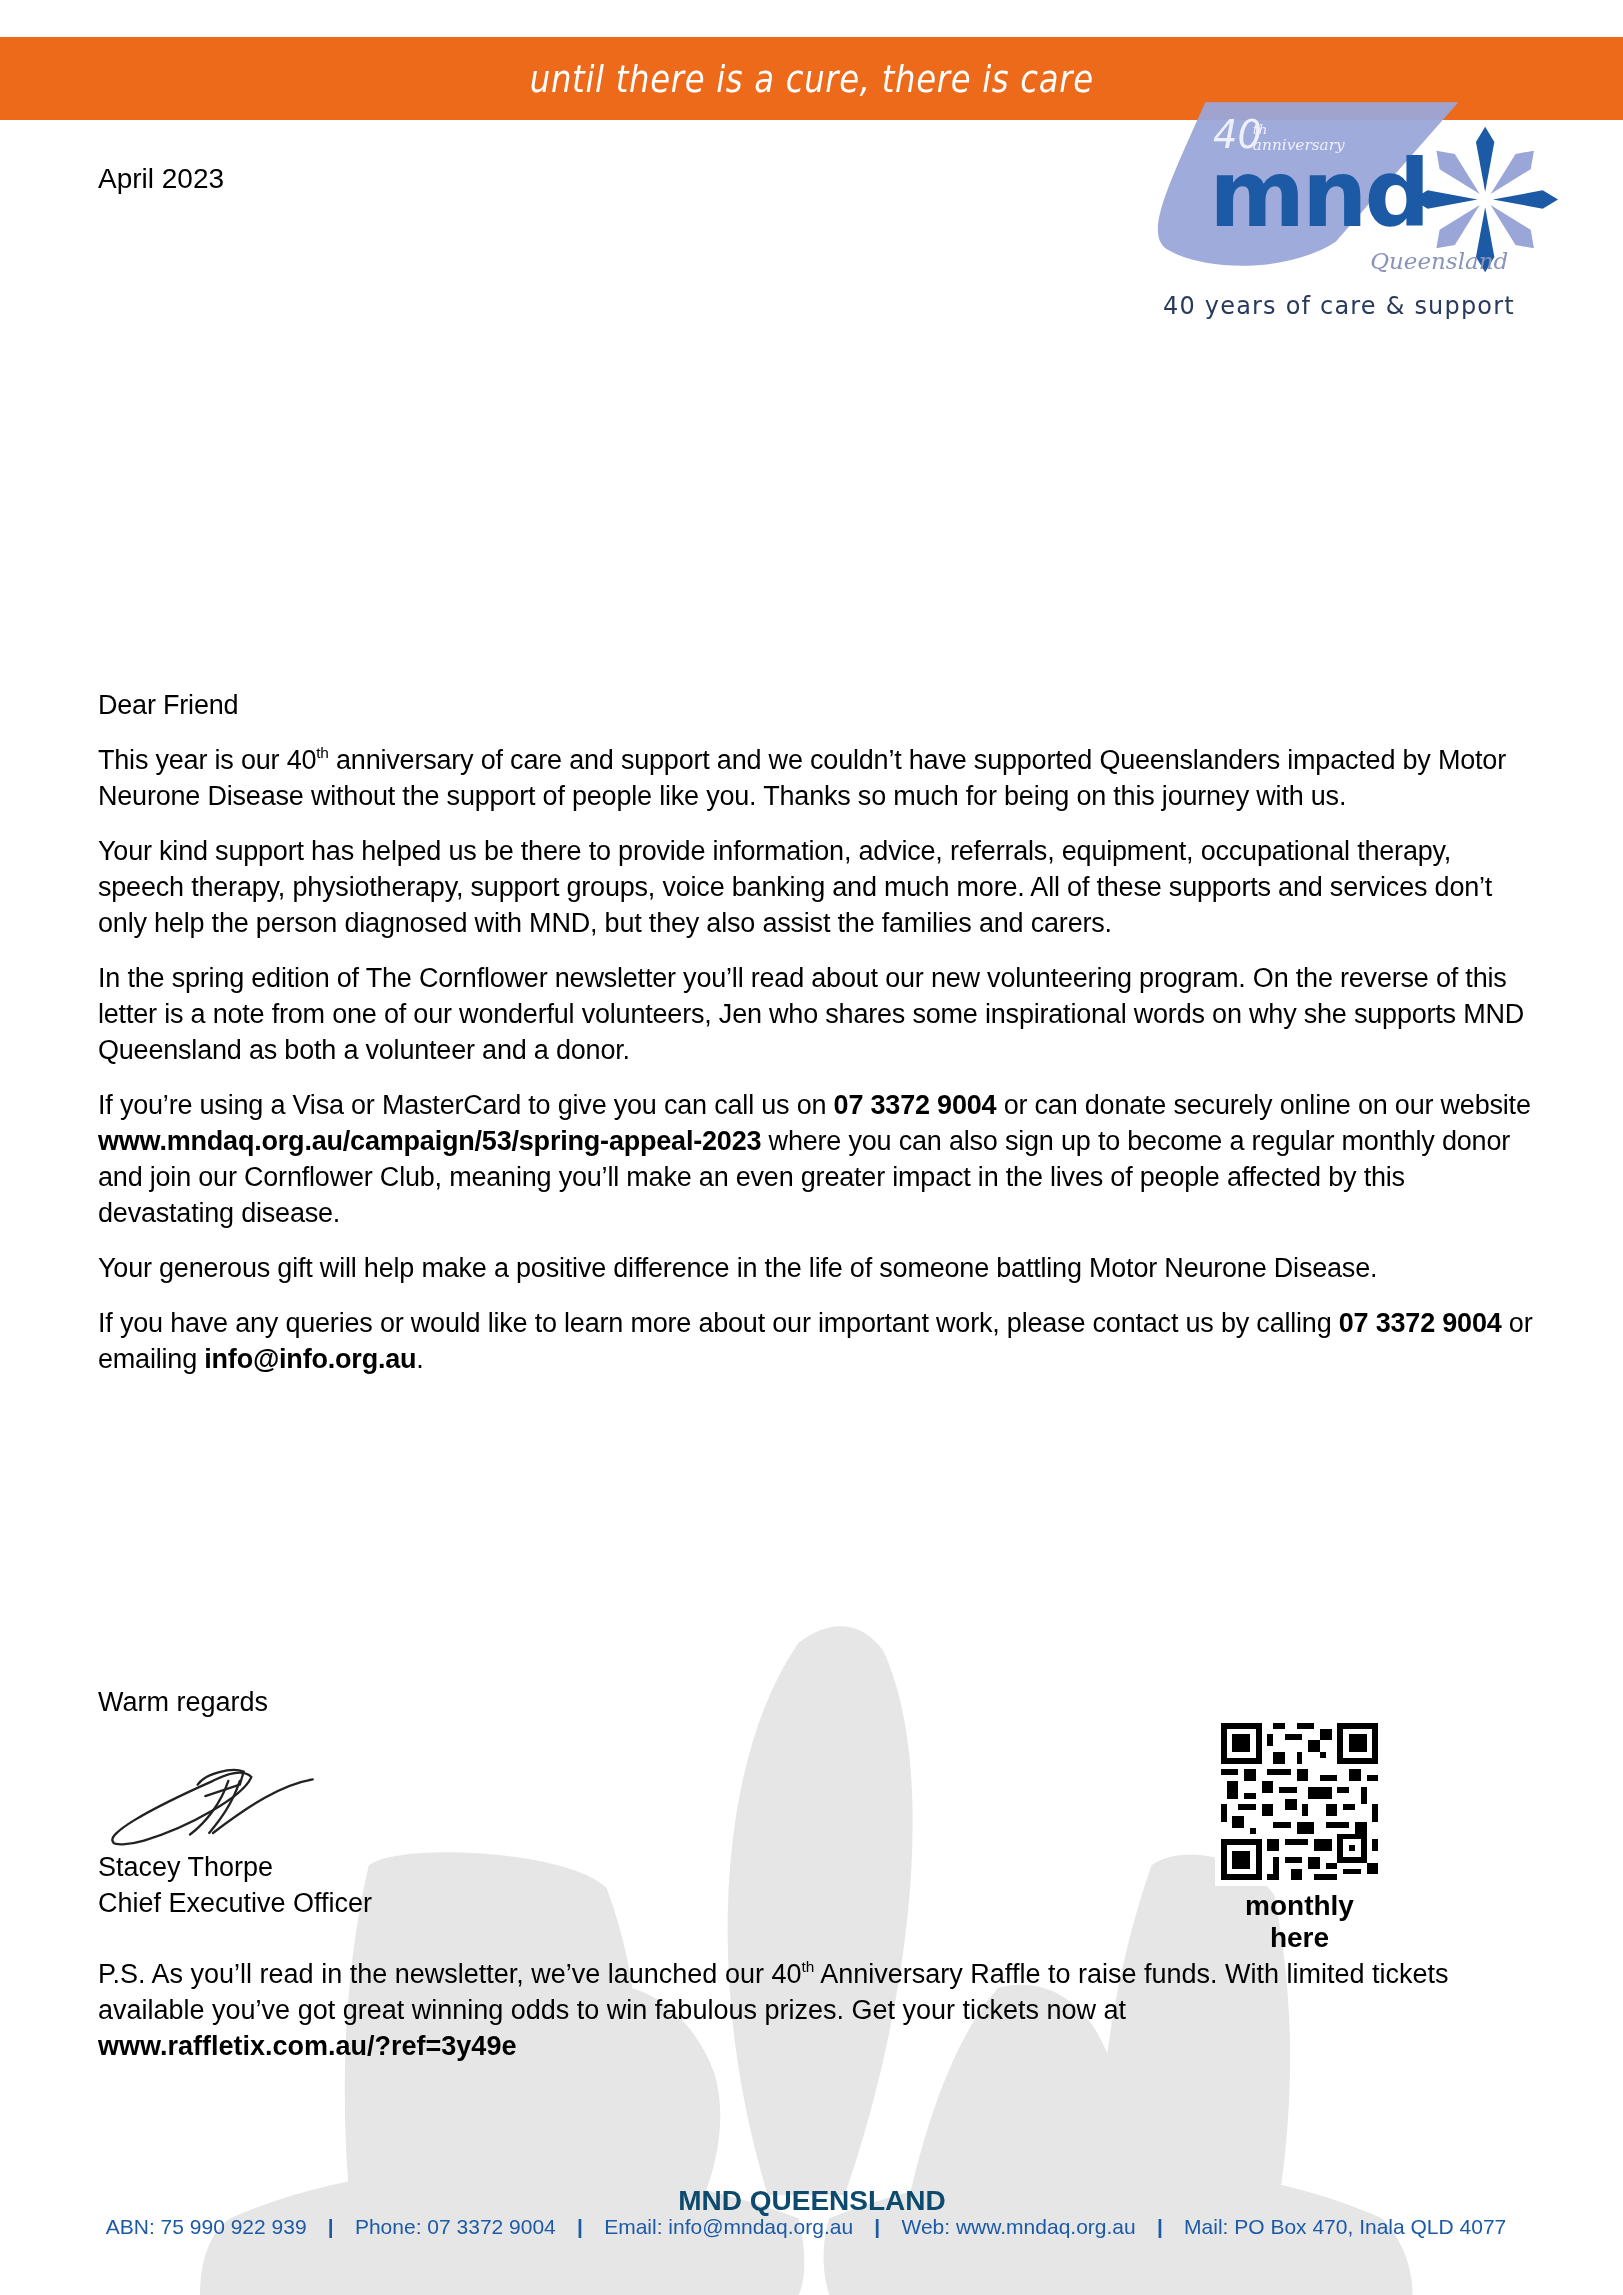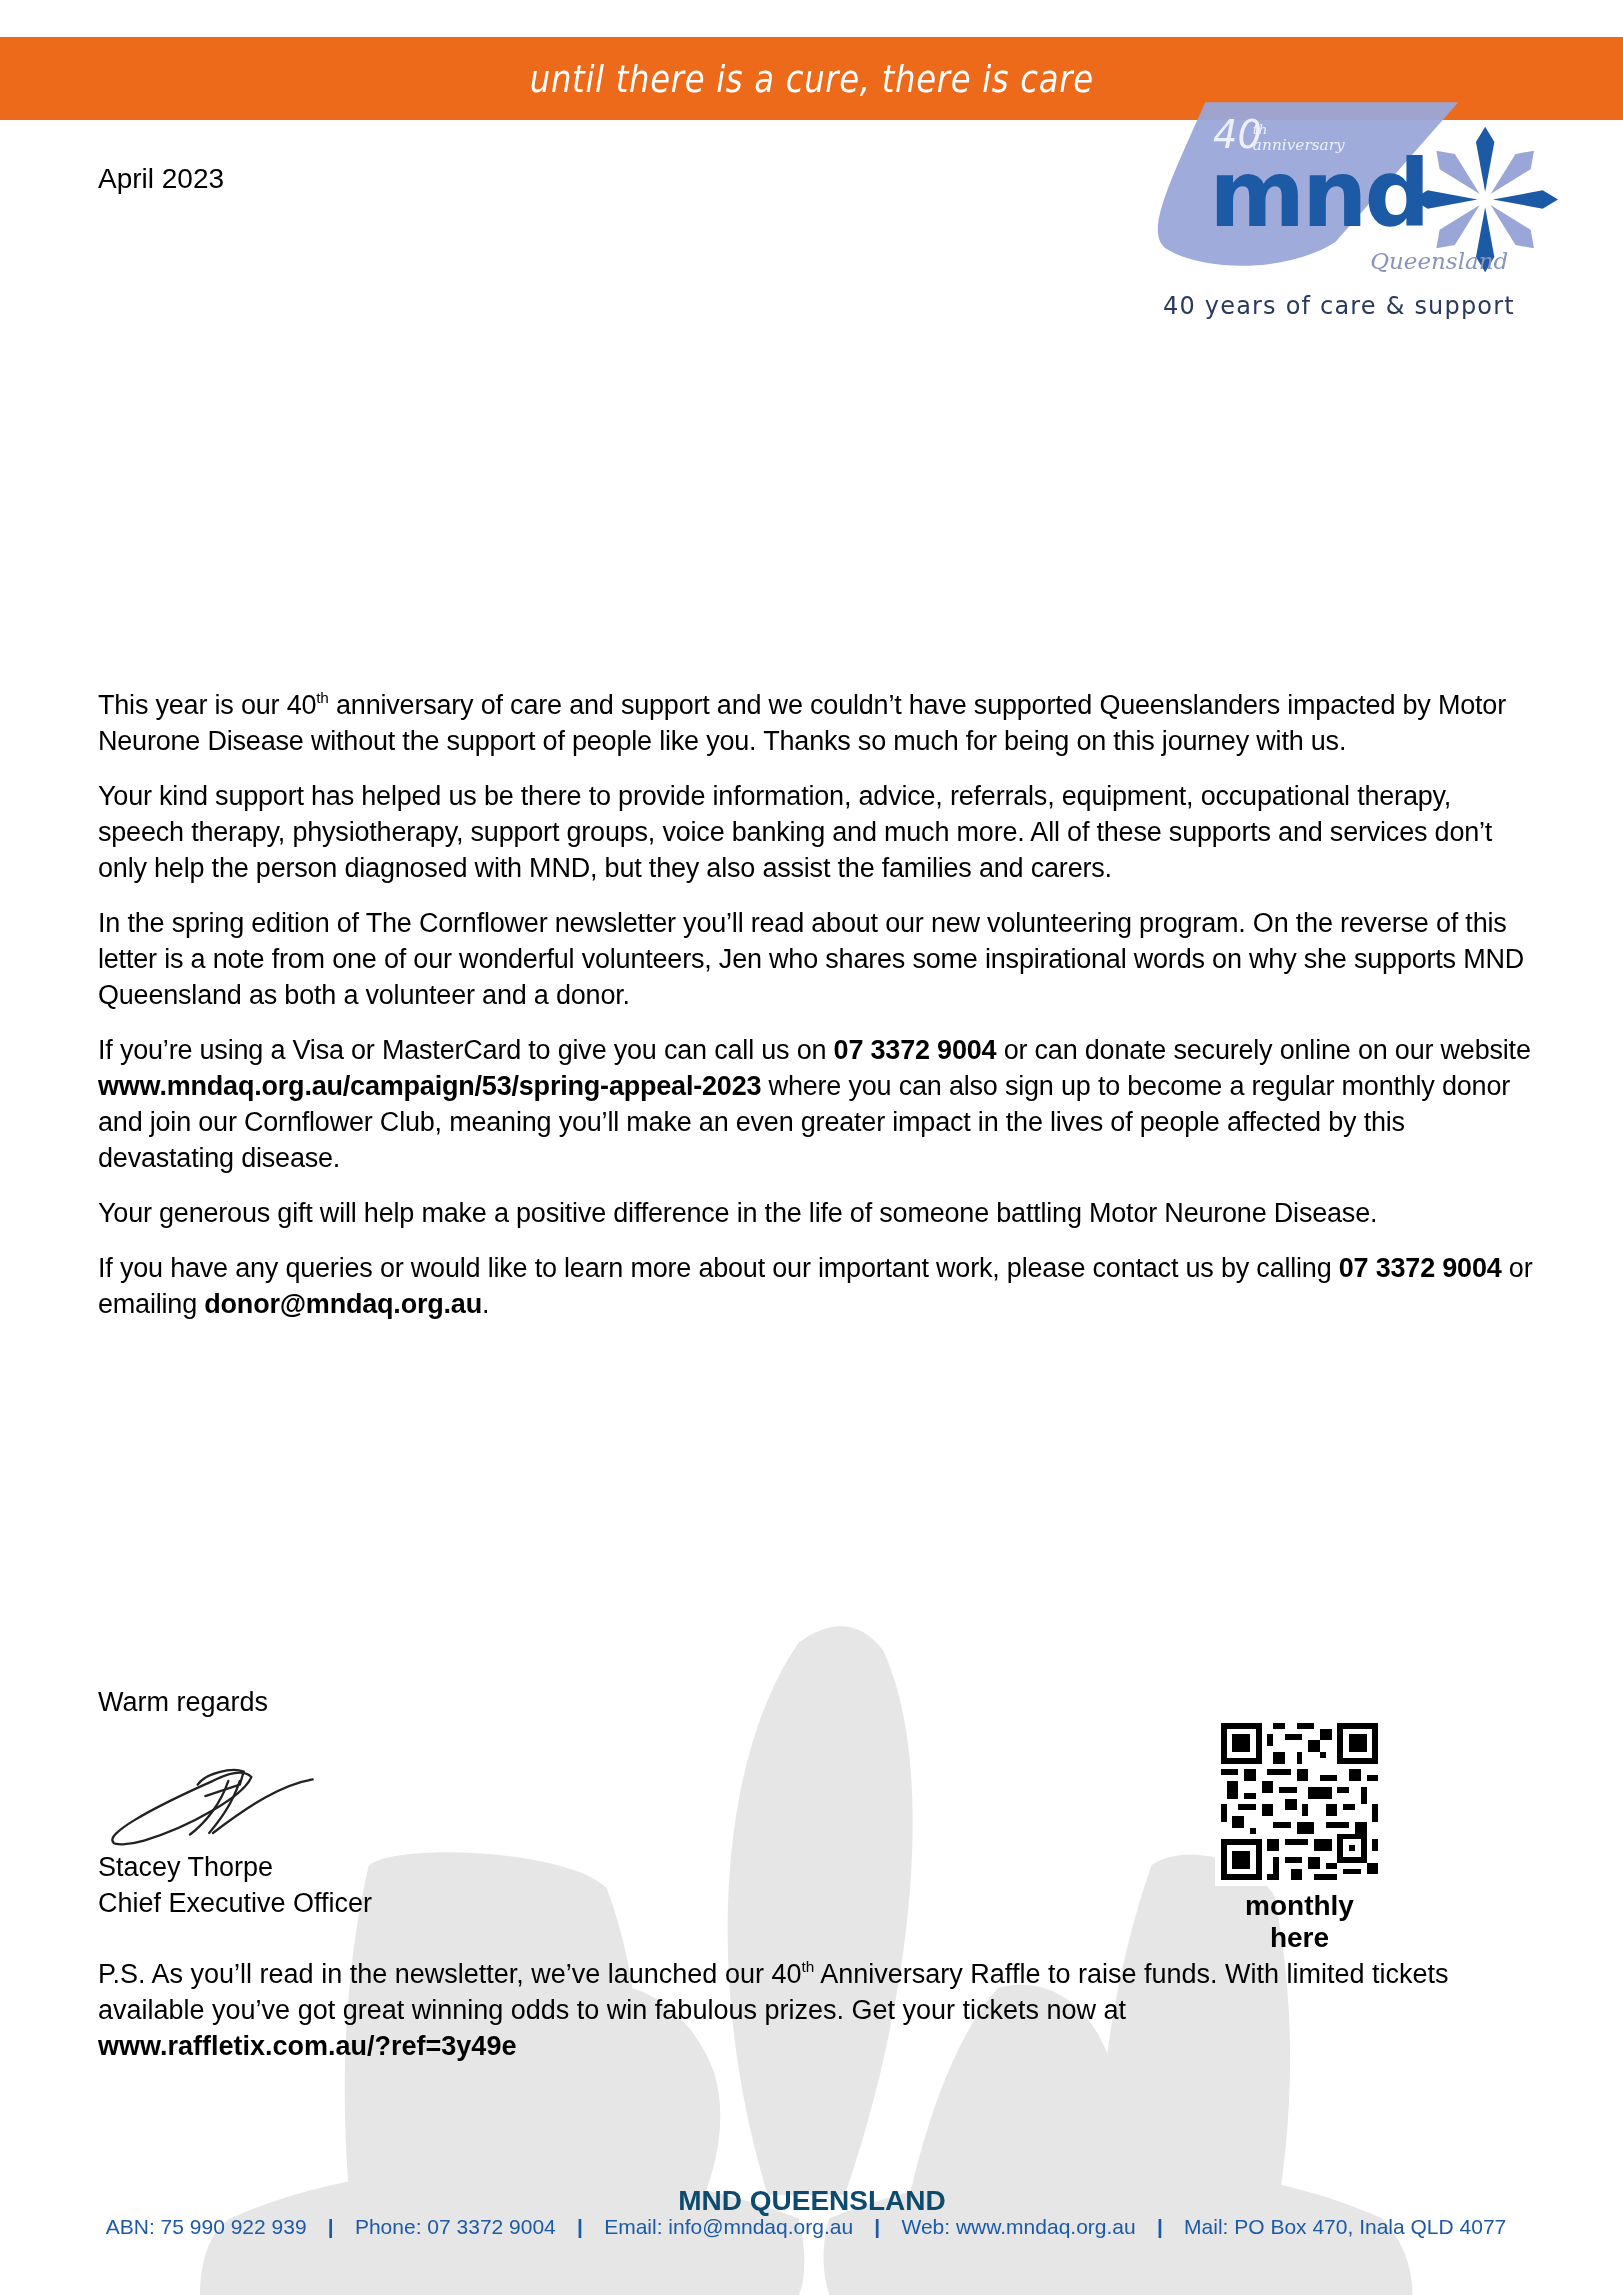--- a/index.html
+++ b/index.html
@@ -72,26 +72,27 @@
     <path d="M480 330 C520 300 740 310 790 360 C850 520 840 700 800 890 L470 890 C440 700 440 500 480 330 Z"></path>
     <path d="M1500 330 C1540 300 1630 320 1660 370 C1690 520 1690 700 1640 890 L1430 890 C1420 700 1440 500 1500 330 Z"></path>
     <path d="M760 490 C830 470 900 520 930 600 C960 700 900 820 840 890 L600 890 C620 760 680 580 760 490 Z"></path>
     <path d="M1300 490 C1370 470 1430 520 1450 600 C1470 700 1440 820 1400 890 L1160 890 C1180 760 1220 580 1300 490 Z"></path>
     <path d="M300 790 C500 700 800 700 1040 790 C1050 830 1050 870 1040 890 L260 890 C260 850 270 810 300 790 Z"></path>
     <path d="M1080 790 C1300 700 1600 700 1800 790 C1830 820 1840 860 1840 890 L1080 890 C1070 860 1070 820 1080 790 Z"></path>
   </g>
 </svg>
 
 <div class="body-text">
+  <p>Dear Friend</p>
   <p><span>This year is our 40</span><sup>th</sup><span> anniversary of care and support and we couldn’t have supported Queenslanders impacted by Motor Neurone Disease without the support of people like you. Thanks so much for being on this journey with us.</span></p>
   <p>Your kind support has helped us be there to provide information, advice, referrals, equipment, occupational therapy, speech therapy, physiotherapy, support groups, voice banking and much more. All of these supports and services don’t only help the person diagnosed with MND, but they also assist the families and carers.</p>
   <p>In the spring edition of The Cornflower newsletter you’ll read about our new volunteering program. On the reverse of this letter is a note from one of our wonderful volunteers, Jen who shares some inspirational words on why she supports MND Queensland as both a volunteer and a donor.</p>
   <p><span>If you’re using a Visa or MasterCard to give you can call us on </span><b>07 3372 9004</b><span> or can donate securely online on our website </span><b>www.mndaq.org.au/campaign/53/spring-appeal-2023</b><span> where you can also sign up to become a regular monthly donor and join our Cornflower Club, meaning you’ll make an even greater impact in the lives of people affected by this devastating disease.</span></p>
   <p>Your generous gift will help make a positive difference in the life of someone battling Motor Neurone Disease.</p>
-  <p><span>If you have any queries or would like to learn more about our important work, please contact us by calling </span><b>07 3372 9004</b><span> or emailing </span><b>donor@mndaq.org.au</b><span>.</span></p>
+  <p><span>If you have any queries or would like to learn more about our important work, please contact us by calling </span><b>07 3372 9004</b><span> or emailing </span><b>info@info.org.au</b><span>.</span></p>
 </div>
 
 <div class="closing">Warm regards</div>
 <svg class="signature" viewBox="0 0 300 130">
   <g fill="none" stroke="#222" stroke-width="3" stroke-linecap="round">
     <path d="M20 120 C10 110 60 80 150 40 C170 30 190 25 200 35 C190 60 120 100 60 118 C40 124 20 124 20 120 Z"></path>
     <path d="M130 45 C140 30 175 22 190 28 L185 45 L140 60"></path>
     <path d="M170 40 C160 70 140 95 120 110"></path>
     <path d="M185 40 C175 70 160 90 145 108"></path>
     <path d="M150 108 C200 70 240 45 280 38"></path>

